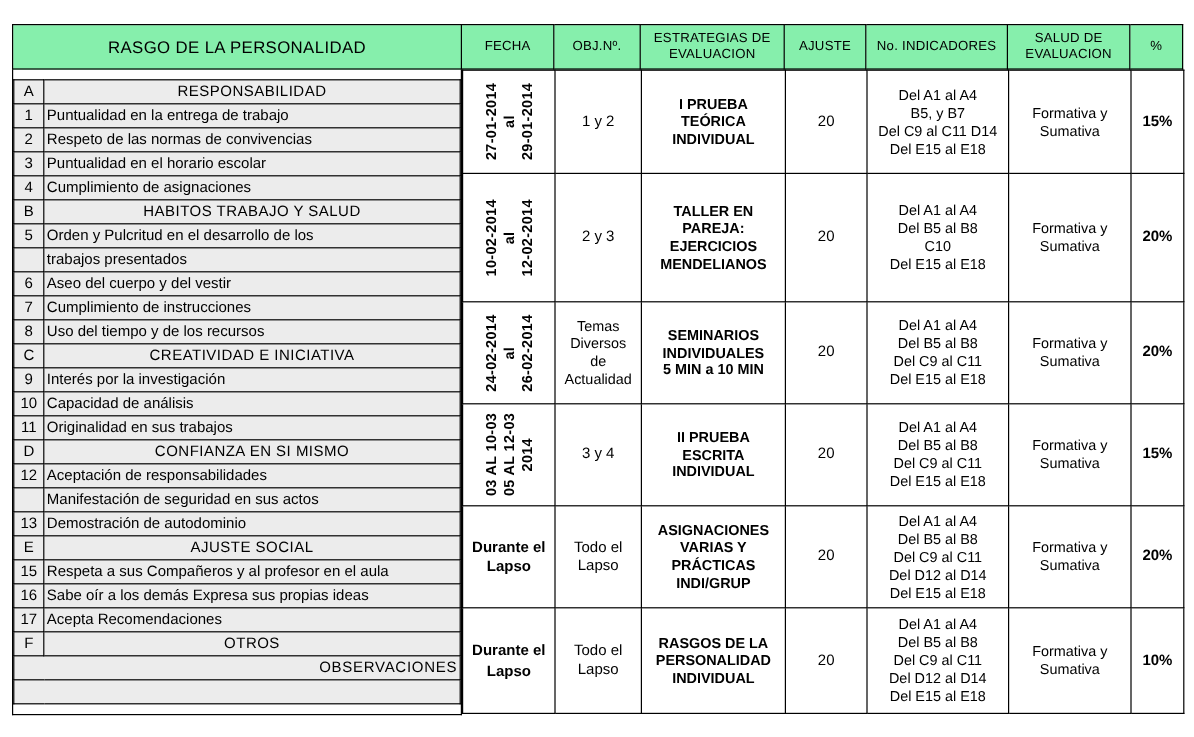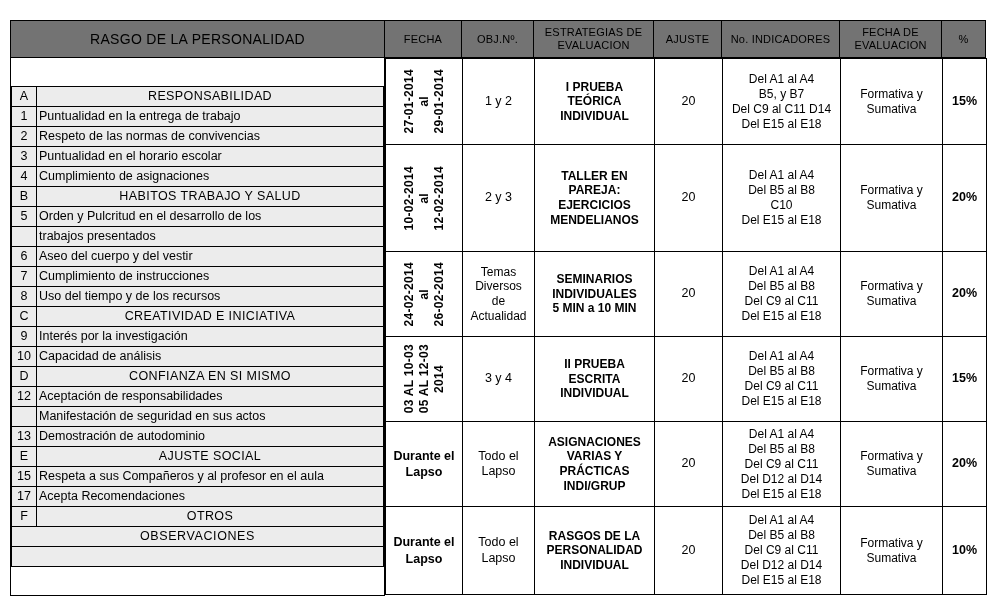--- a/index.html
+++ b/index.html
@@ -26,21 +26,21 @@
   }
   table.grid td, table.grid th {
     border: 1px solid #000000;
     padding: 0;
     vertical-align: middle;
     font-weight: normal;
   }
 
   
   .hdr {
-    background: #737373;
+    background: #86efac;
     text-align: center;
     font-size: 11px;
     font-weight: bold;
     color: #000;
     line-height: 1.15;
     height: 36px;
     letter-spacing: 0.2px;
   }
   .hdr.big {
     font-size: 14px;
@@ -76,21 +76,21 @@
     text-align: center;
     font-weight: bold;
     font-size: 13px;
     letter-spacing: 0.4px;
   }
   td.item {
     text-align: left;
     padding-left: 5px;
   }
   td.obs {
-    text-align: center;
+    text-align: right;
     font-size: 13px;
     letter-spacing: 0.6px;
     margin-top: 12px;
   }
   td.blankzone {
     height: 40px;
     background: #ececec;
   }
   td.tall {
     height: 30px;
@@ -156,21 +156,21 @@
         <th class="hdr big">RASGO DE LA PERSONALIDAD</th>
         <th class="hdr">FECHA</th>
         <th class="hdr">OBJ.Nº.</th>
         <th class="hdr">
           <span>ESTRATEGIAS DE</span><br>
           <span>EVALUACION</span>
         </th>
         <th class="hdr">AJUSTE</th>
         <th class="hdr">No. INDICADORES</th>
         <th class="hdr">
-          <span>FECHA DE</span><br>
+          <span>SALUD DE</span><br>
           <span>EVALUACION</span>
         </th>
         <th class="hdr">%</th>
       </tr>
     </thead>
     <tbody>
       <tr>
         <td class="leftwrap">
           <table class="left">
             <colgroup>
@@ -228,20 +228,24 @@
                 </tr>
                 <tr>
                   <td class="num">9</td>
                   <td class="item">Interés por la  investigación</td>
                 </tr>
                 <tr>
                   <td class="num">10</td>
                   <td class="item">Capacidad de análisis</td>
                 </tr>
                 <tr>
+                  <td class="num tall">11</td>
+                  <td class="item tall">Originalidad en sus trabajos</td>
+                </tr>
+                <tr>
                   <td class="num">D</td>
                   <td class="cat">CONFIANZA  EN  SI  MISMO</td>
                 </tr>
                 <tr>
                   <td class="num">12</td>
                   <td class="item">Aceptación de responsabilidades</td>
                 </tr>
                 <tr>
                   <td class="num"></td>
                   <td class="item">Manifestación de seguridad en  sus actos</td>
@@ -250,20 +254,24 @@
                   <td class="num">13</td>
                   <td class="item">Demostración de autodominio</td>
                 </tr>
                 <tr>
                   <td class="num">E</td>
                   <td class="cat">AJUSTE  SOCIAL</td>
                 </tr>
                 <tr>
                   <td class="num">15</td>
                   <td class="item">Respeta a  sus Compañeros y al  profesor en el aula</td>
+                </tr>
+                <tr>
+                  <td class="num">16</td>
+                  <td class="item">Sabe oír a los demás Expresa sus   propias ideas</td>
                 </tr>
                 <tr>
                   <td class="num">17</td>
                   <td class="item">Acepta Recomendaciones</td>
                 </tr>
                 <tr>
                   <td class="num">F</td>
                   <td class="cat">OTROS</td>
                 </tr>
                 <tr>

